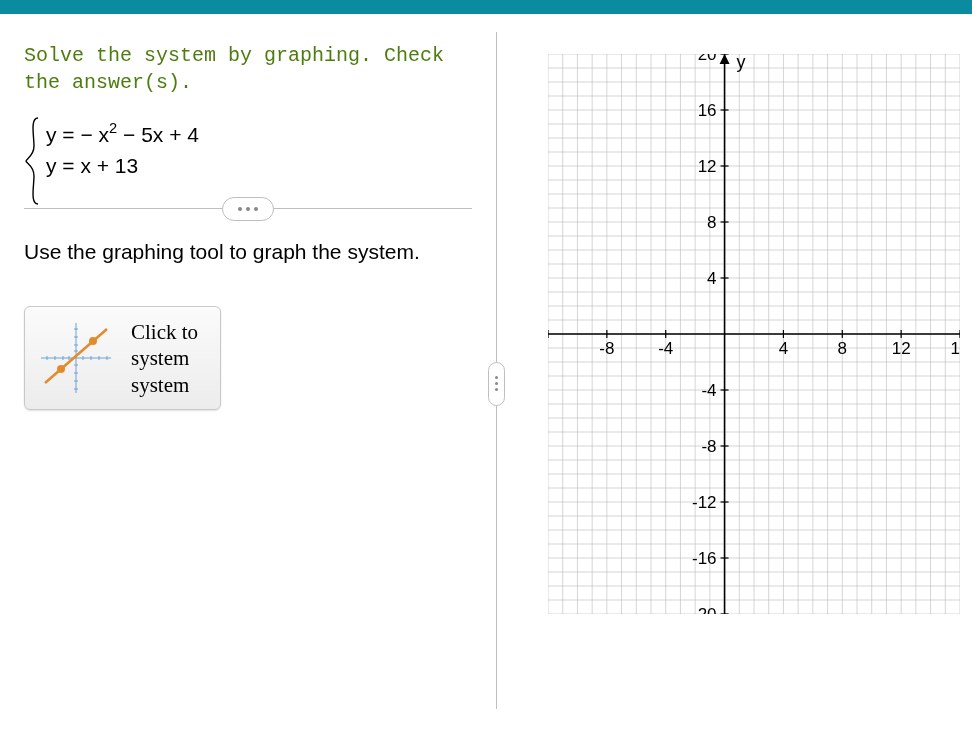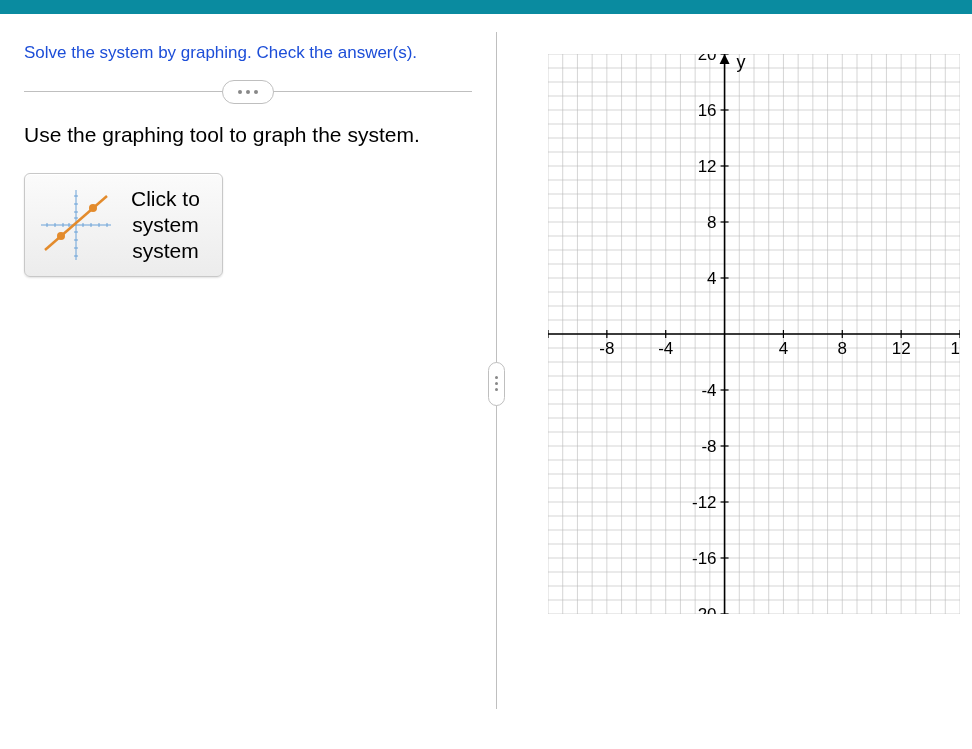--- a/index.html
+++ b/index.html
@@ -53,24 +53,25 @@
     display: flex;
     flex-direction: column;
     align-items: center;
     justify-content: center;
     gap: 3px;
   }
   .divider-handle-v .dot {
     width: 3px; height: 3px; background:#888; border-radius:50%;
   }
   .prompt {
-    font-size: 17px;
-    color: #1d4ed8;
+    font-size: 20px;
+    color: #4d7c0f;
     line-height: 1.35;
     margin-bottom: 26px;
+    font-family: Liberation Mono, monospace;
   }
   .system-eq {
     position: relative;
     padding-left: 22px;
     margin-bottom: 32px;
   }
   .brace {
     position: absolute;
     left: 0;
     top: -6px;
@@ -99,59 +100,67 @@
     height: 24px;
     background: #fff;
     border: 1px solid #bfbfbf;
     border-radius: 13px;
     display:flex; align-items:center; justify-content:center; gap:4px;
   }
   .sep-h .handle .dot { width:4px; height:4px; background:#888; border-radius:50%; }
   .instruction {
     font-size: 21px;
     line-height: 1.4;
-    margin-bottom: 24px;
+    margin-bottom: 40px;
   }
   .enlarge-btn {
     display: inline-flex;
     align-items: center;
     gap: 14px;
     padding: 10px 22px 10px 10px;
     border: 1px solid #c8c8c8;
     border-radius: 6px;
     background: linear-gradient(#fbfbfb,#ececec);
     box-shadow: 0 1px 2px rgba(0,0,0,0.12), inset 0 1px 0 #fff;
     cursor: pointer;
   }
   .enlarge-btn .icon-wrap {
     width: 82px; height: 82px;
     position: relative;
   }
   .enlarge-btn .icon-wrap svg { width:100%; height:100%; }
   .enlarge-btn .lbl {
     font-size: 21px;
     line-height: 1.25;
-    text-align: center;
+    text-align: left;
+    font-family: Liberation Serif, serif;
   }
   .graph-wrap { width: 412px; height: 560px; }
   .graph-wrap svg { width: 100%; height: 100%; }
   .axis-label { font: 18px Arial; fill:#000; }
   .tick-label { font: 17px Arial; fill:#000; }
 </style>
 </head>
 <body>
 
 <div class="top-bar"></div>
 
 <div class="content">
 
   <div class="left-panel">
 
     <div class="prompt">Solve the system by graphing. Check the answer(s).</div>
 
+    <div class="system-eq">
+      <svg class="brace" viewBox="0 0 18 90" preserveAspectRatio="none">
+        <path d="M14 2 C6 2 10 20 10 30 C10 40 2 43 2 45 C2 47 10 50 10 60 C10 70 6 88 14 88" stroke="#000" stroke-width="1.4" fill="none"></path>
+      </svg>
+      <div class="eq-line">y = − x<sup>2</sup> − 5x + 4</div>
+      <div class="eq-line">y = x + 13</div>
+    </div>
 
     <div class="sep-h">
       <div class="handle">
         <span class="dot"></span>
           <span class="dot"></span>
           <span class="dot"></span>
       </div>
     </div>
 
     <div class="instruction">Use the graphing tool to graph the system.</div>

